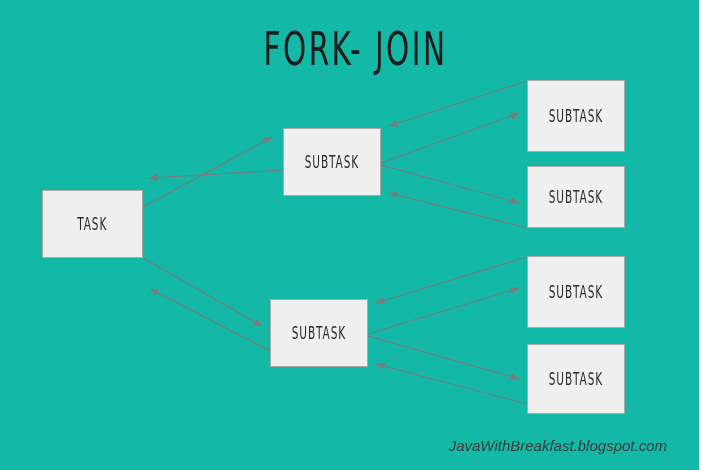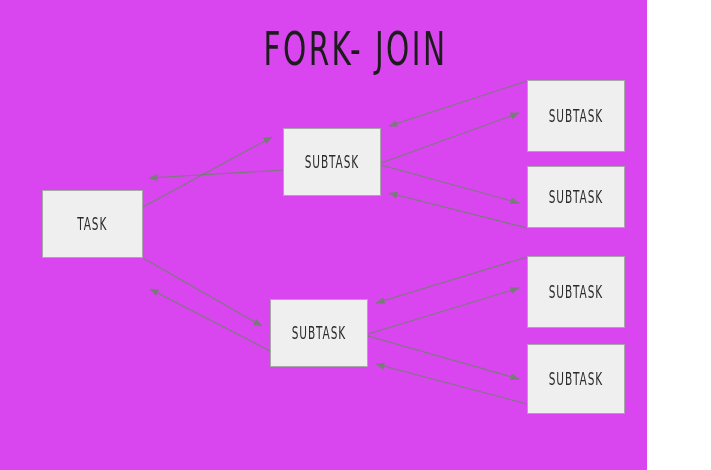--- a/index.html
+++ b/index.html
@@ -2,23 +2,23 @@
 <html><head>
 <meta charset="utf-8">
 <style>
   html, body {
     margin: 0;
     padding: 0;
     background: #ffffff;
   }
   #canvas {
     position: relative;
-    width: 647px;
+    width: 699px;
     height: 470px;
-    background: #d946ef;
+    background: #14b8a6;
     overflow: hidden;
     font-family: "DejaVu Sans", sans-serif;
   }
   #diagram-svg {
     position: absolute;
     left: 0;
     top: 0;
     width: 711px;
     height: 470px;
   }
@@ -111,14 +111,15 @@
         <span class="node-label">SUBTASK</span>
       </div>
       <div class="node-box" style="left: 527px; top: 256px; width: 98px; height: 72px;">
         <span class="node-label">SUBTASK</span>
       </div>
       <div class="node-box" style="left: 527px; top: 344px; width: 98px; height: 70px;">
         <span class="node-label">SUBTASK</span>
       </div>
     </div>
 
+  <div id="watermark">JavaWithBreakfast.blogspot.com</div>
 
 </div>
 
 </body></html>

